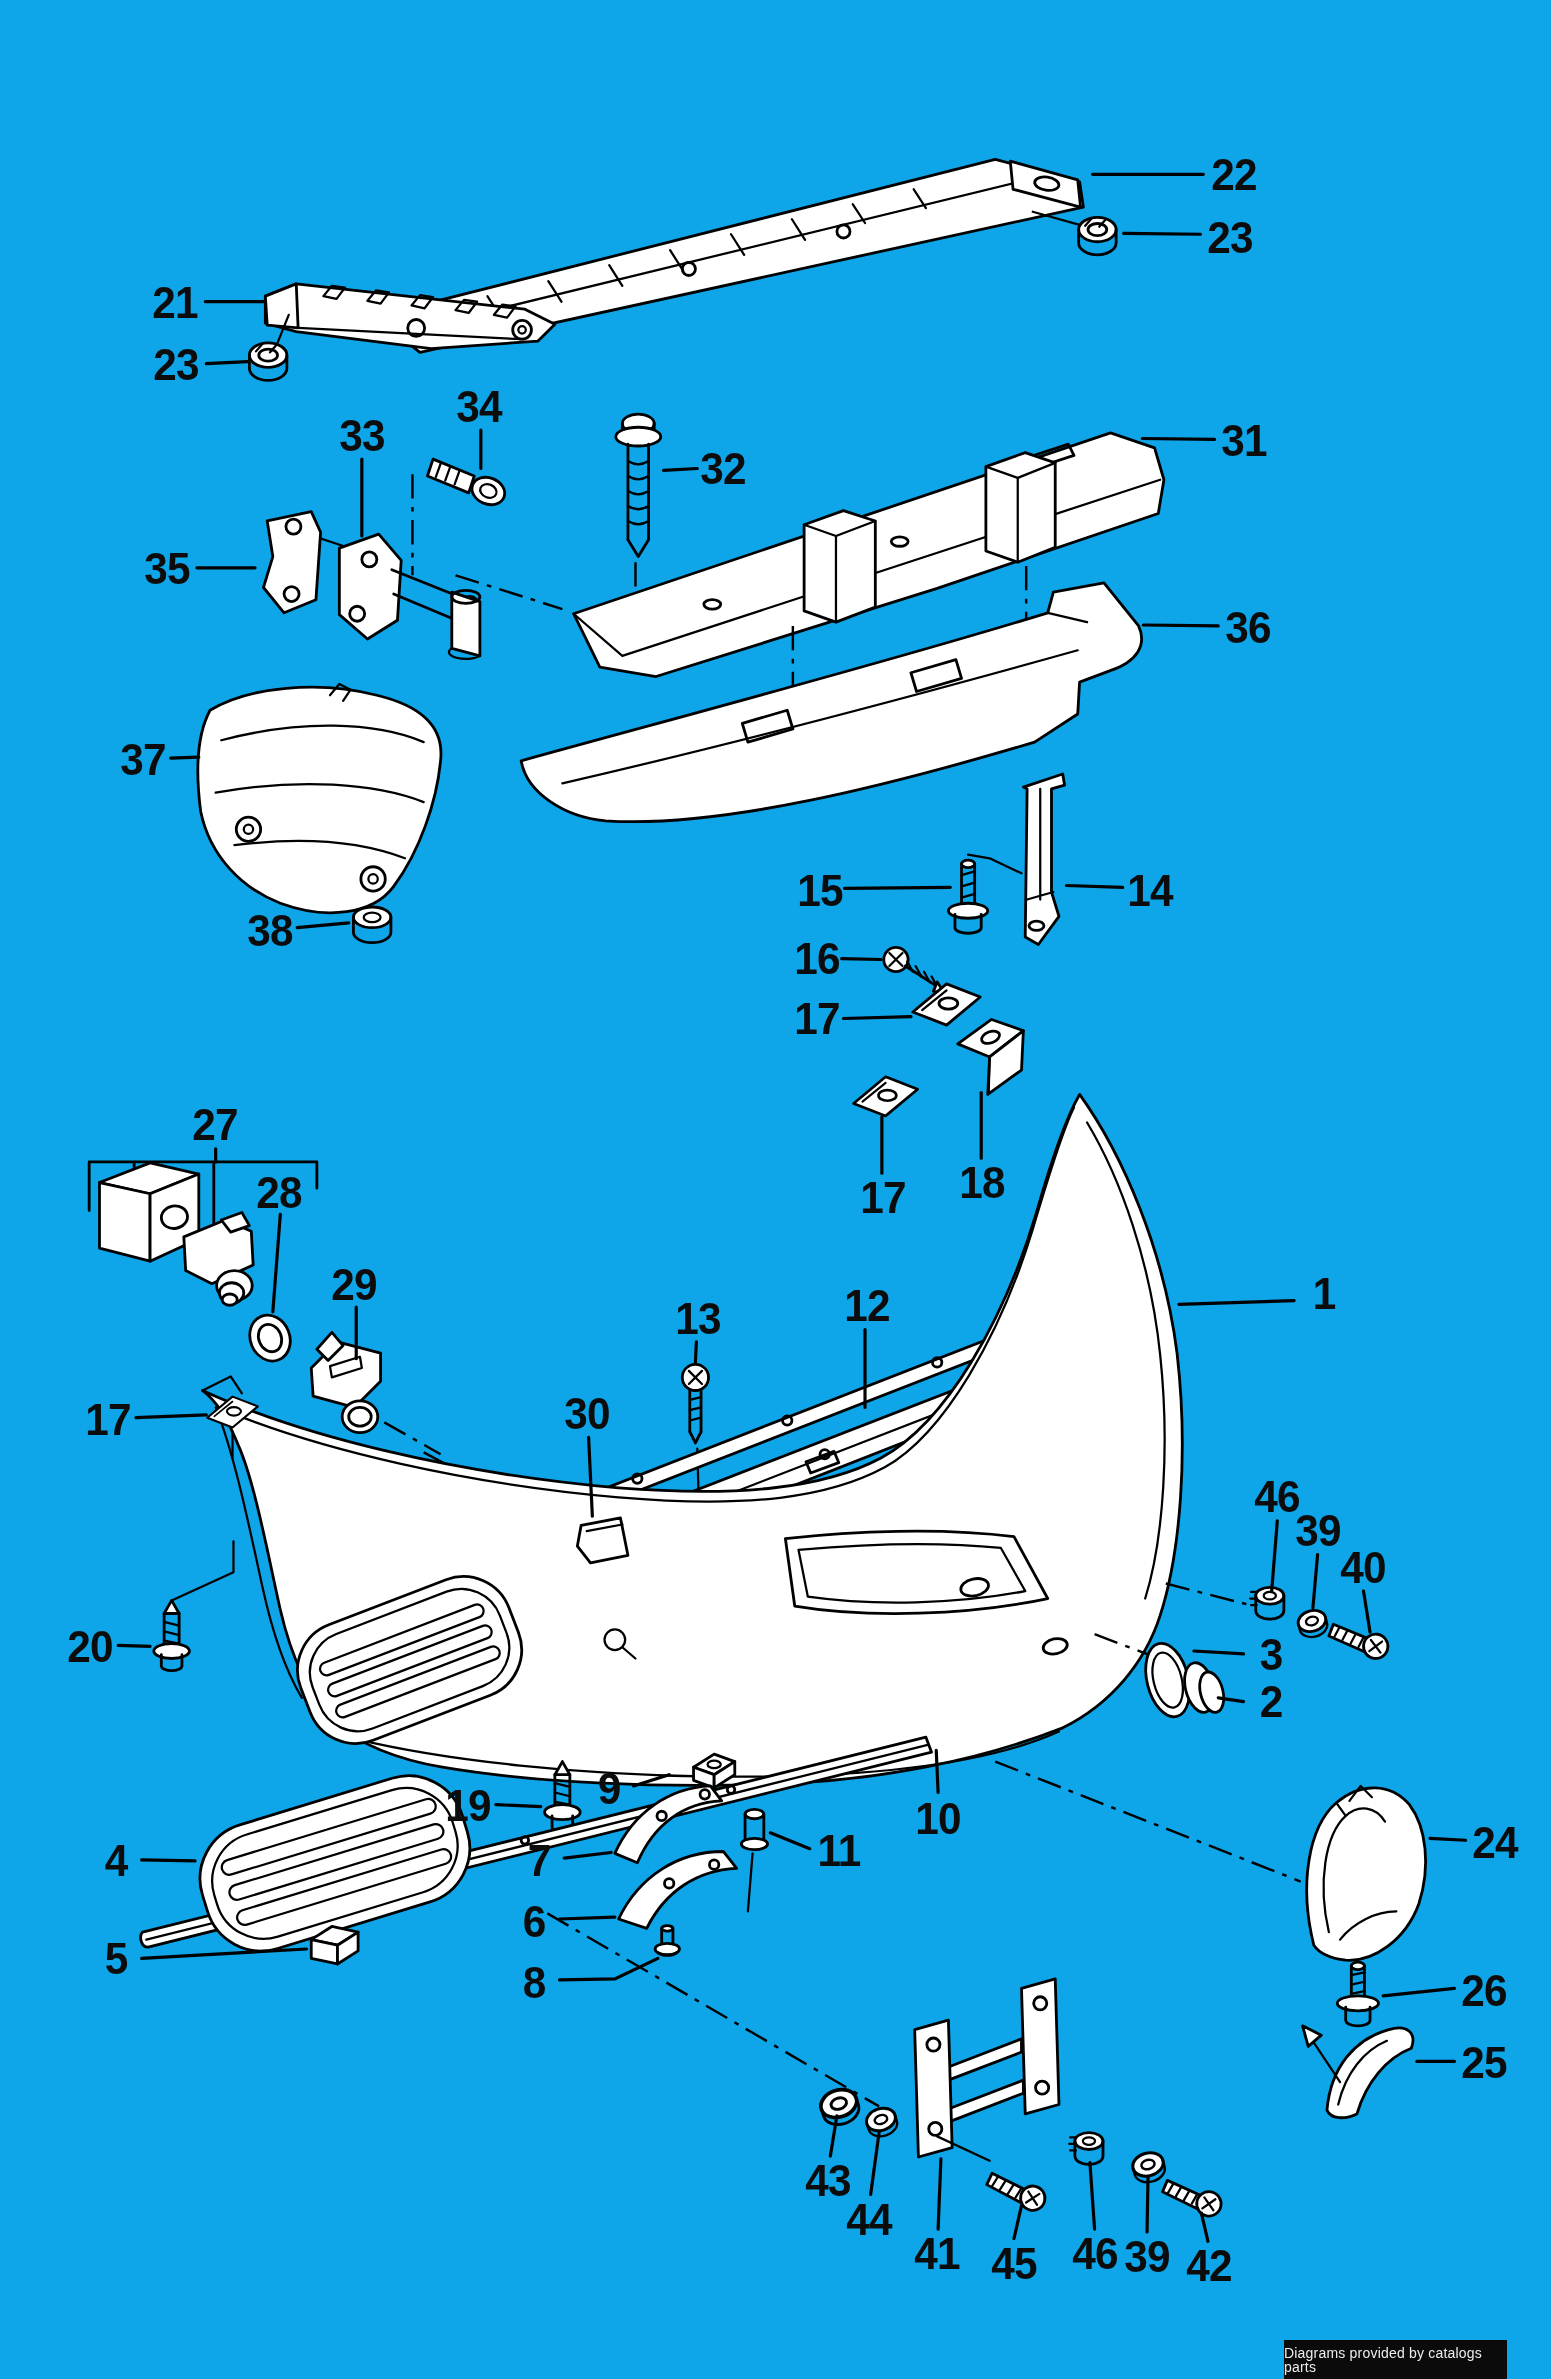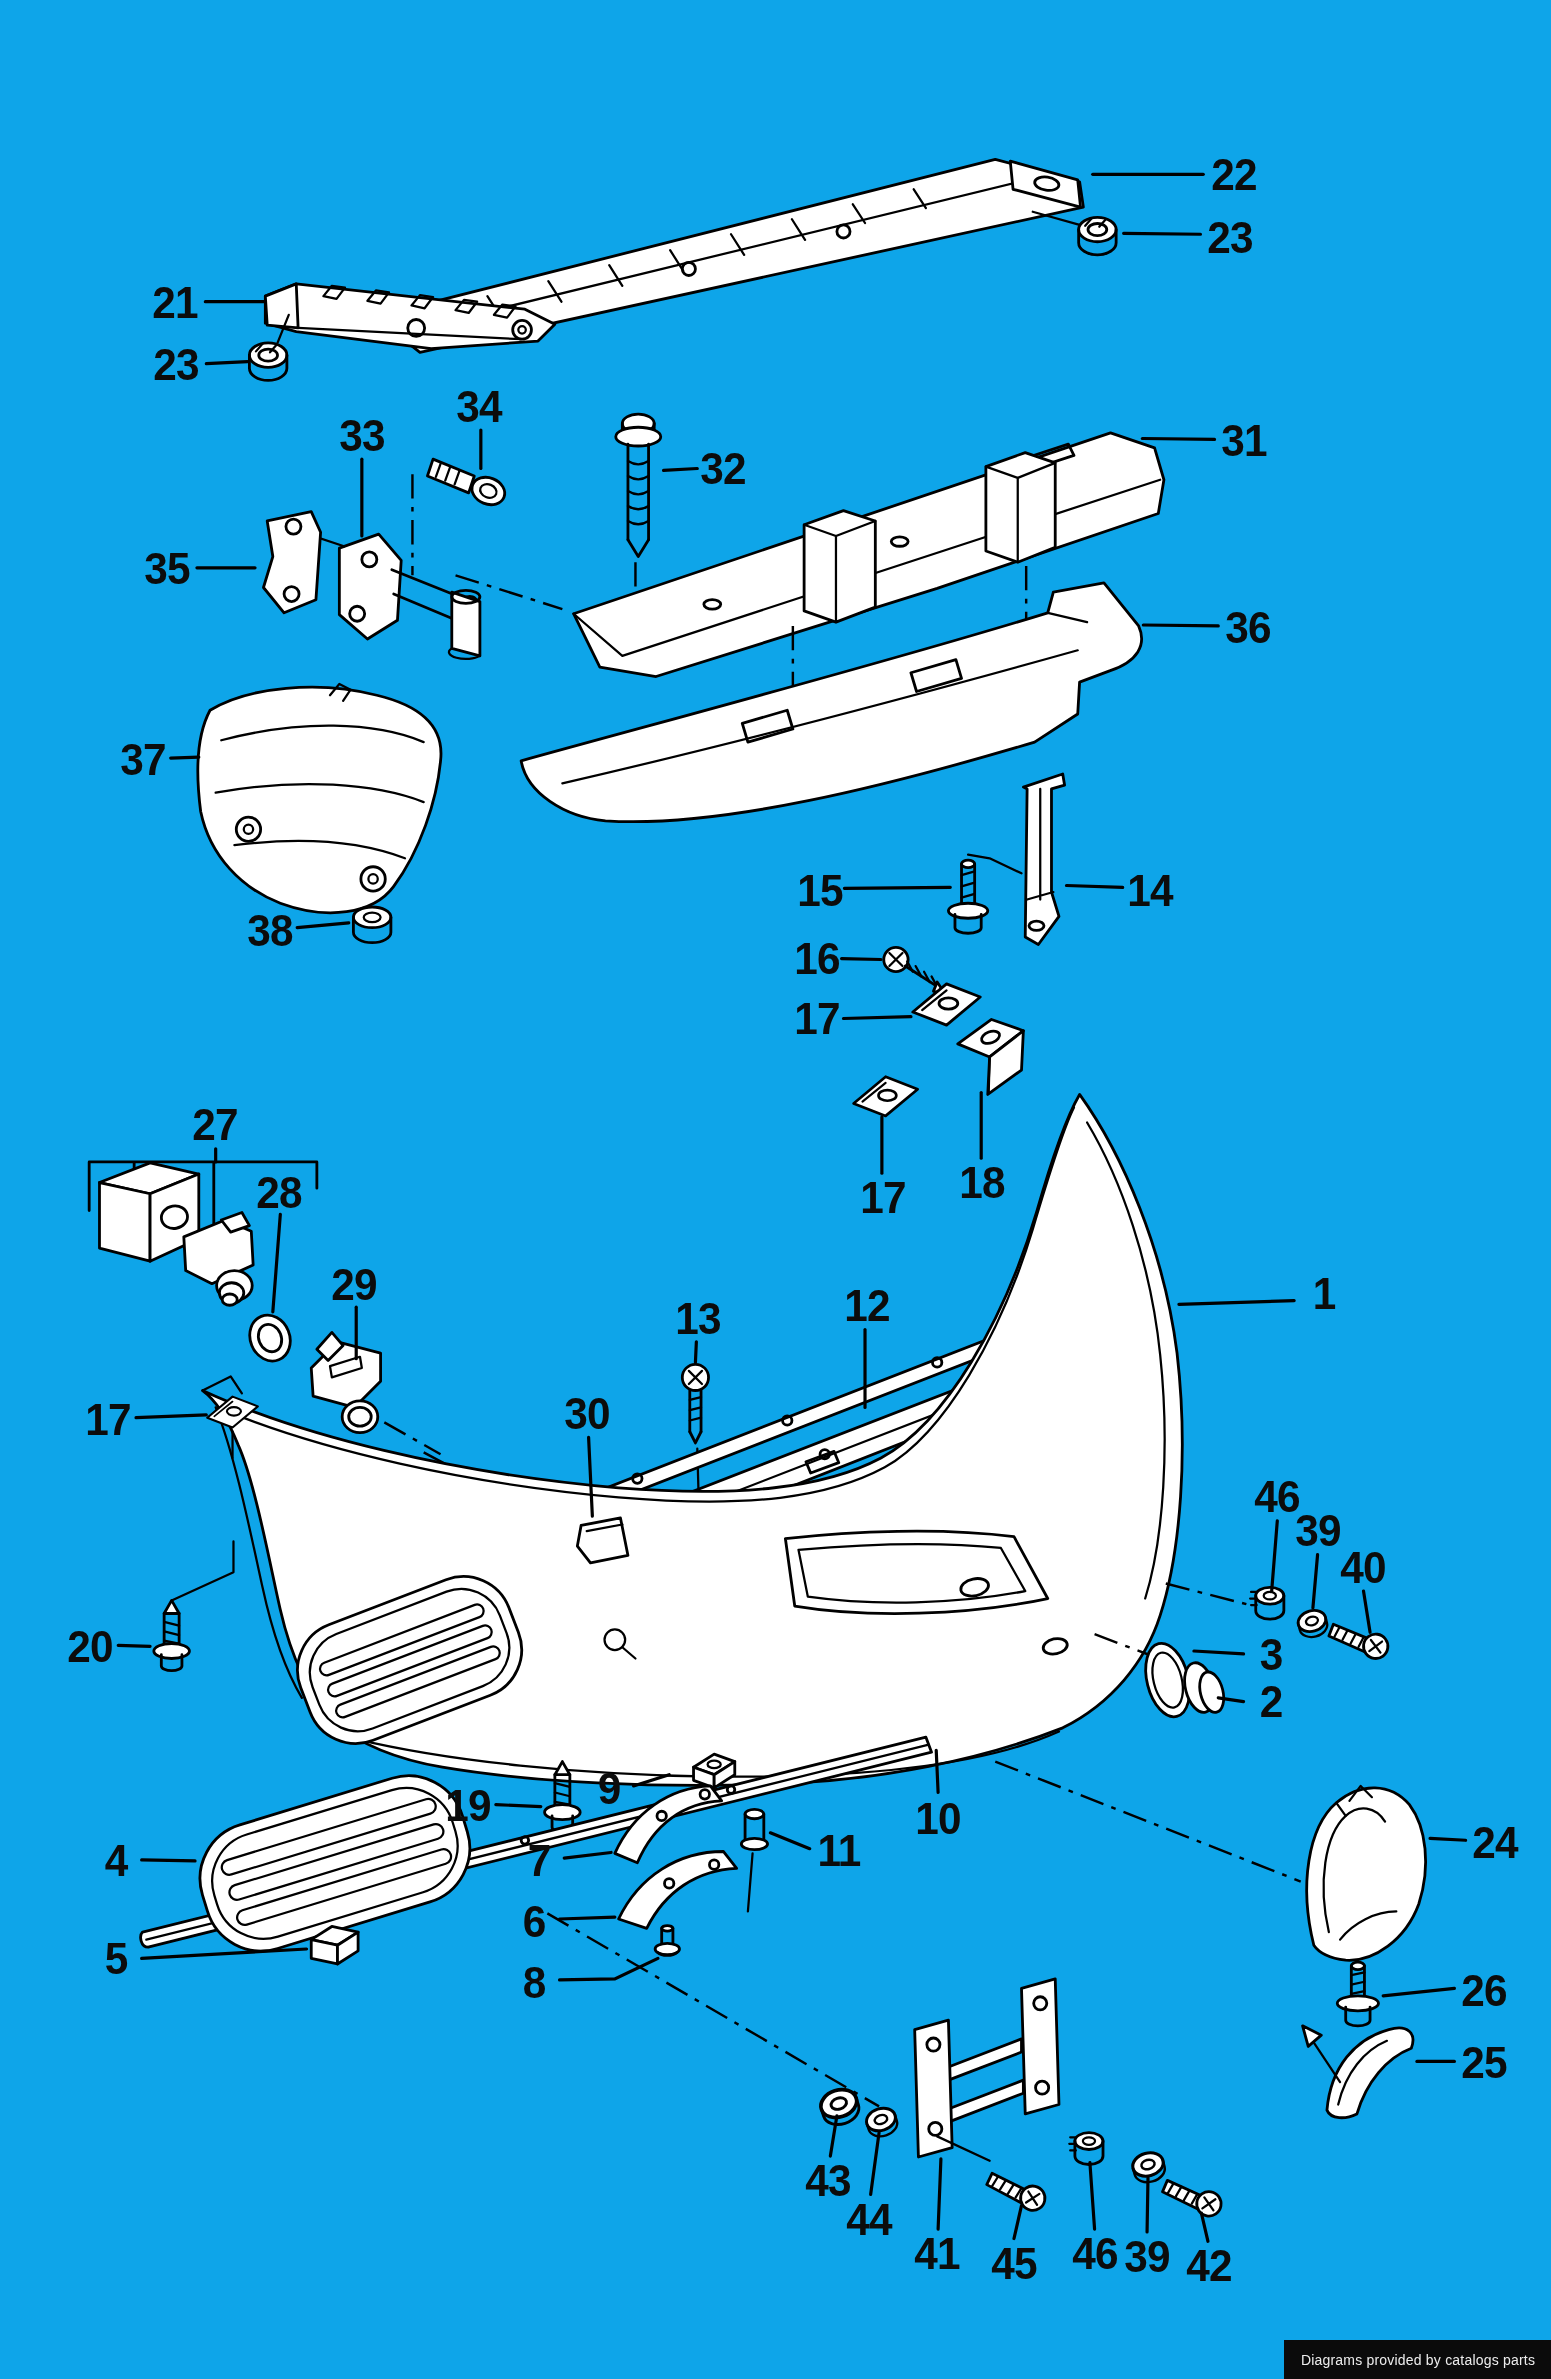--- a/index.html
+++ b/index.html
@@ -2,21 +2,21 @@
 <html style="font-size:15px"><head>
 <meta charset="utf-8">
 <style>
   html,body{margin:0;padding:0;background:#ffffff;}
   #stage{position:relative;width:1552px;height:2380px;background:#0ea5e9;overflow:hidden;
          font-family:"Liberation Sans",sans-serif;padding-left:32px;}
   #art{position:absolute;left:0;top:0;width:1552px;height:2380px;}
   .callout{position:absolute;transform:translate(-50%,-50%) scale(.94,1);
            font:700 45px/1 "Liberation Sans",sans-serif;color:#0c0c0c;letter-spacing:-0.9px;
            white-space:nowrap;}
-  #badge{position:absolute;left:1284px;top:2340px;width:268px;height:39px;background:#0b0b0b;
+  #badge{position:absolute;left:1284px;top:2340px;width:223px;height:39px;background:#0b0b0b;
          display:flex;align-items:center;justify-content:center;}
   #badge span{color:#ededed;font:400 14px/1 "Liberation Sans",sans-serif;letter-spacing:0.2px;}
   
   .o{stroke:#000;fill:#fff;stroke-width:3;stroke-linejoin:round;stroke-linecap:round;}
   .l{stroke:#000;fill:none;stroke-width:3;stroke-linejoin:round;stroke-linecap:round;}
   .t{stroke:#000;fill:none;stroke-width:2.4;stroke-linejoin:round;stroke-linecap:round;}
   .dd{stroke:#000;fill:none;stroke-width:2.6;stroke-dasharray:26 9 5 9;}
   #leader-lines polyline{fill:none;stroke:#000;stroke-width:3.4;stroke-linecap:round;}
 </style>
 </head>

